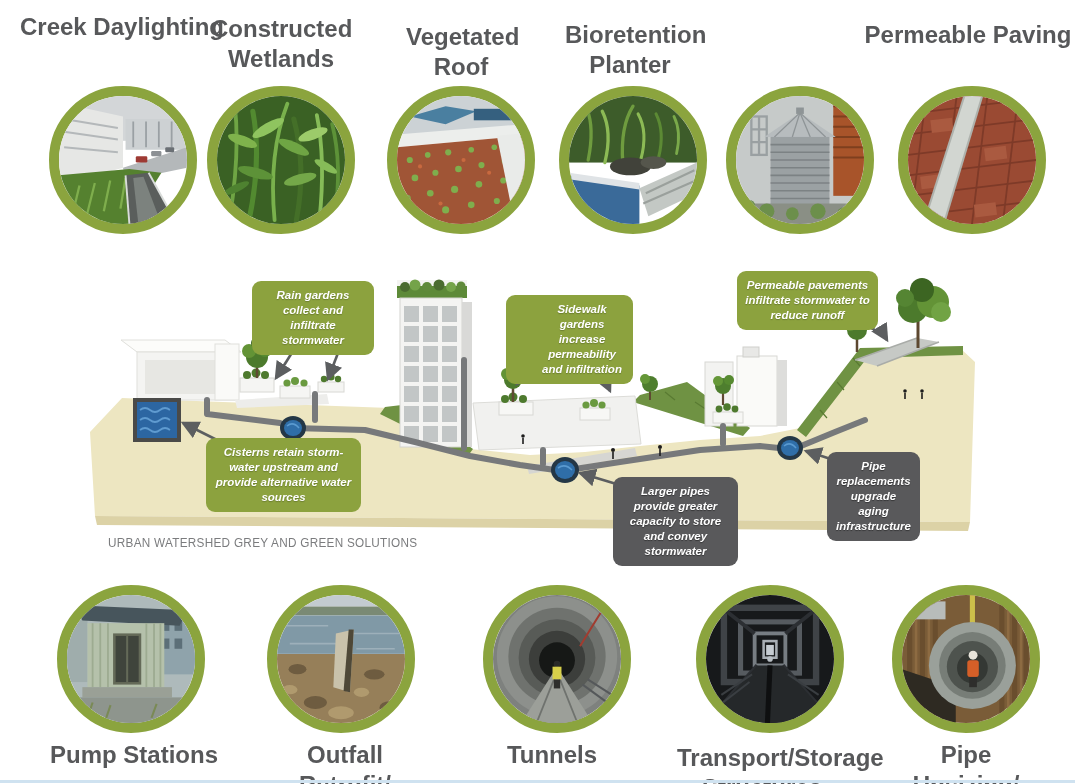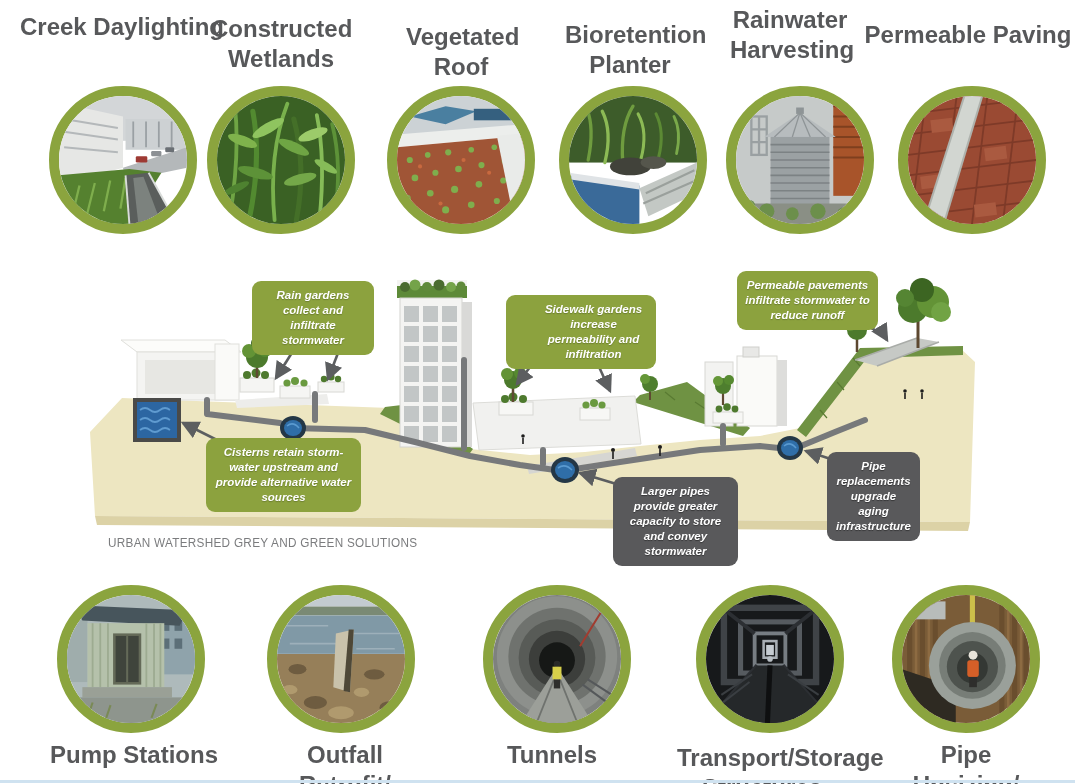--- a/index.html
+++ b/index.html
@@ -22,21 +22,20 @@
 </style>
 </head>
 <body>
 
 <div id="stage">
 
   <div class="toplabel" style="left:122px;top:12px;width:210px;">Creek Daylighting</div>
   <div class="toplabel" style="left:281px;top:14px;width:140px;">Constructed Wetlands</div>
   <div class="toplabel" style="left:461px;top:22px;width:110px;">Vegetated Roof</div>
   <div class="toplabel" style="left:630px;top:20px;width:130px;">Bioretention Planter</div>
-  <div class="toplabel" style="left:790px;top:5px;width:120px;">Rainwater Harvesting</div>
   <div class="toplabel" style="left:968px;top:20px;width:210px;">Permeable Paving</div>
 
   <div class="circle" style="left:49px;top:86px;">
     <svg viewBox="0 0 100 100" preserveAspectRatio="none">
       <rect x="0" y="0" width="100" height="35" fill="#d3d6d8"></rect>
       <polygon points="0,5 50,16 50,56 0,70" fill="#e6e7e5"></polygon>
       <g stroke="#b4b8ba" stroke-width="1.6">
         <line x1="4" y1="18" x2="46" y2="25"></line>
           <line x1="4" y1="28" x2="46" y2="34"></line>
           <line x1="4" y1="40" x2="46" y2="44"></line>
@@ -449,21 +448,21 @@
       <line x1="462" y1="98" x2="442" y2="124" marker-end="url(#ah)"></line>
       <line x1="520" y1="98" x2="535" y2="131" marker-end="url(#ah)"></line>
       <path d="M780,62 Q806,70 812,80" marker-end="url(#ah)"></path>
       <line x1="146" y1="182" x2="108" y2="163" marker-end="url(#ah)"></line>
       <line x1="548" y1="226" x2="505" y2="213" marker-end="url(#ah)"></line>
       <line x1="762" y1="201" x2="731" y2="191" marker-end="url(#ah)"></line>
     </g>
   </svg>
 
   <div class="callout green" style="left:252px;top:281px;width:122px;">Rain gardens collect and infiltrate stormwater</div>
-  <div class="callout green" style="left:506px;top:295px;width:150px;padding-left:33px;">Sidewalk gardens increase permeability and infiltration</div>
+  <div class="callout green" style="left:506px;top:295px;width:127px;padding-left:33px;">Sidewalk gardens increase permeability and infiltration</div>
   <div class="callout green" style="left:737px;top:271px;width:141px;">Permeable pavements infiltrate stormwater to reduce runoff</div>
   <div class="callout green" style="left:206px;top:438px;width:155px;">Cisterns retain storm-water upstream and provide alternative water sources</div>
   <div class="callout grey" style="left:613px;top:477px;width:125px;">Larger pipes provide greater capacity to store and convey stormwater</div>
   <div class="callout grey" style="left:827px;top:452px;width:93px;">Pipe replacements upgrade aging infrastructure</div>
 
   <div id="caption">URBAN WATERSHED GREY AND GREEN SOLUTIONS</div>
 
   <div class="circle" style="left:57px;top:585px;">
     <svg viewBox="0 0 100 100" preserveAspectRatio="none">
       <rect x="0" y="0" width="100" height="100" fill="#aebabb"></rect>

